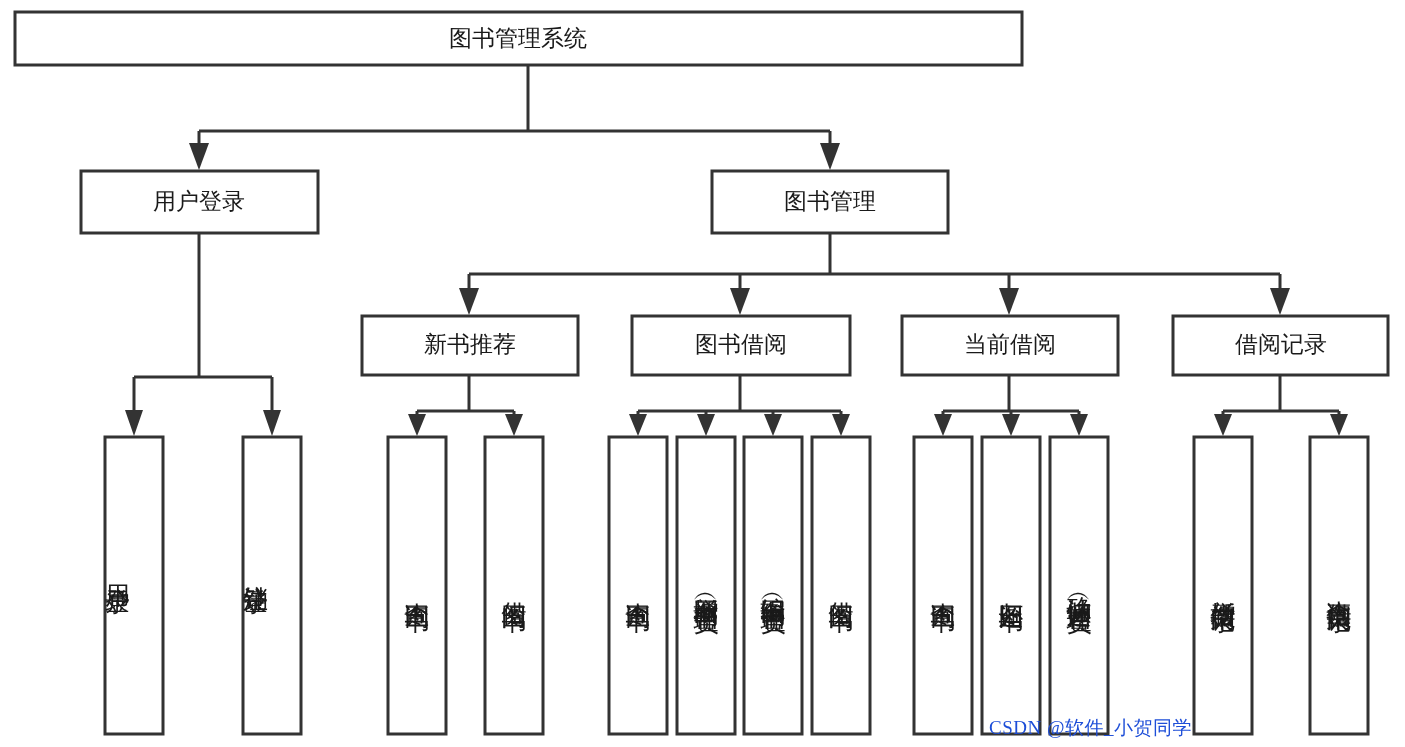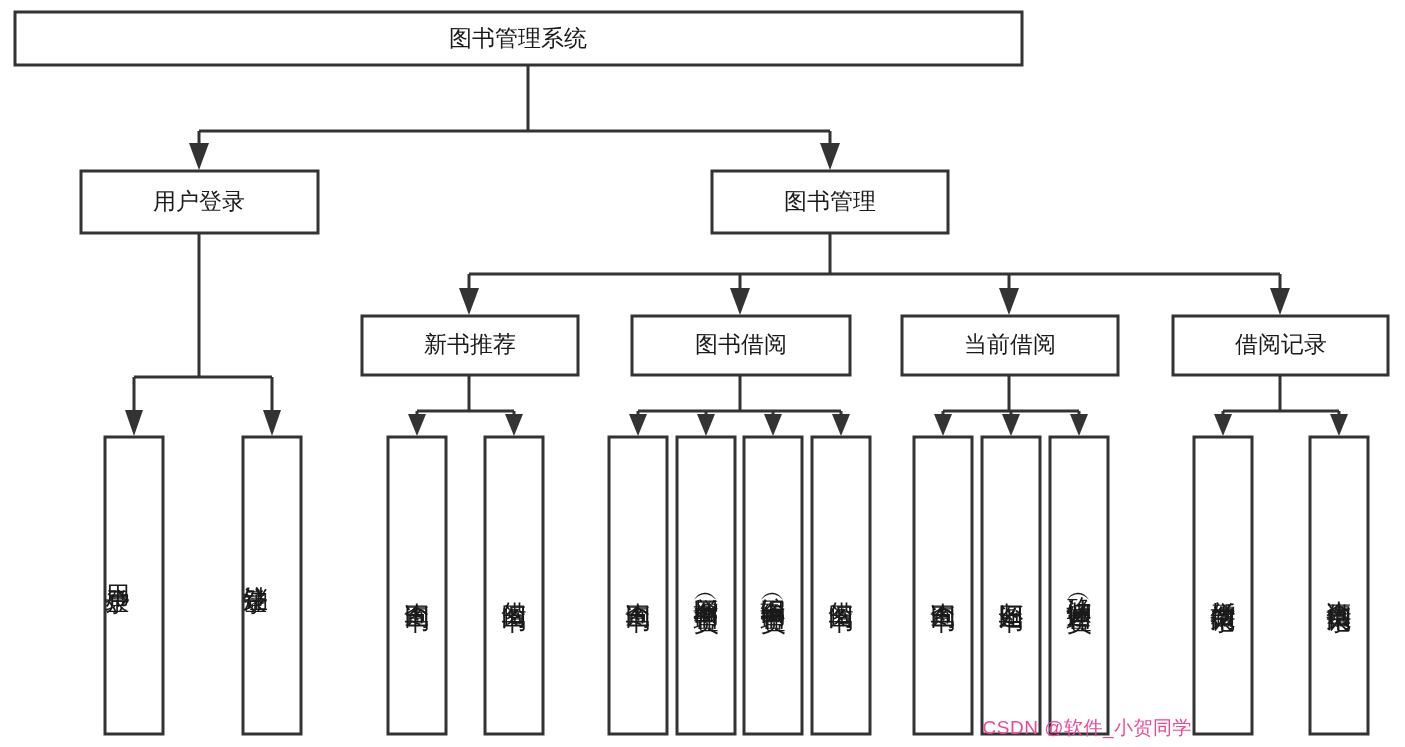--- a/index.html
+++ b/index.html
@@ -61,23 +61,23 @@
     letter-spacing: 2px;
     display: flex;
     align-items: center;
     justify-content: center;
     pointer-events: none;
   }
   .watermark {
     position: absolute;
     right: 8px;
     bottom: 6px;
-    font-family: Liberation Sans, sans-serif;
+    font-family: Liberation Serif, serif;
     font-size: 19px;
-    color: #ec4899;
+    color: #1d4ed8;
     white-space: nowrap;
     letter-spacing: 0.5px;
   }
 </style>
 </head>
 <body>
 
 <div id="diagram-root">
 
   <svg class="flow" viewBox="0 0 1405 747" xmlns="http://www.w3.org/2000/svg">

